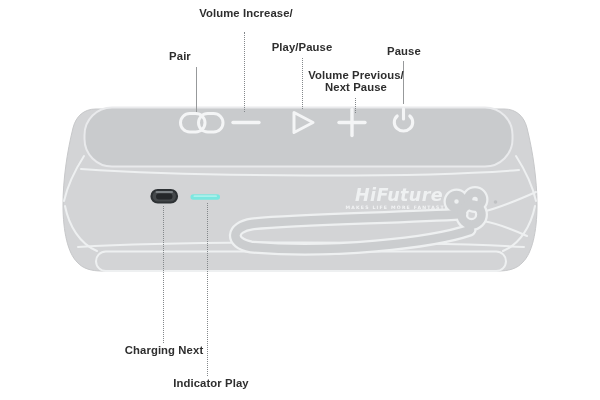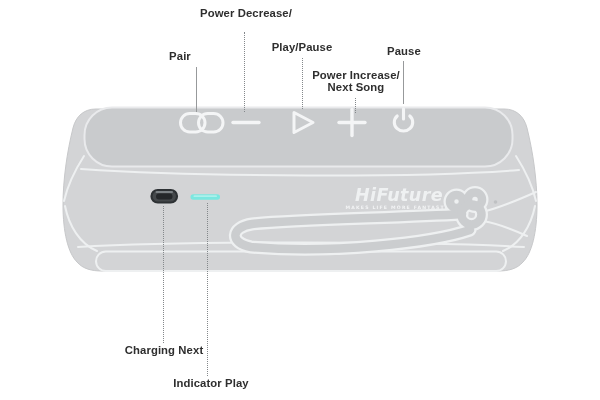--- a/index.html
+++ b/index.html
@@ -95,25 +95,25 @@
 
   <div class="leader dotted" style="left:244px;top:32px;height:80px"></div>
   <div class="leader solid" style="left:196px;top:67px;height:45px"></div>
   <div class="leader dotted" style="left:302px;top:58px;height:51px"></div>
   <div class="leader dotted" style="left:355px;top:98px;height:15px"></div>
   <div class="leader solid" style="left:403px;top:61px;height:43px"></div>
   <div class="leader dotted" style="left:163px;top:206px;height:137px"></div>
   <div class="leader dotted" style="left:207px;top:203px;height:173px"></div>
 
   <div class="callout" style="left:246px;top:8px">
-    <div>Power Decrease/</div>
+    <div>Volume Increase/</div>
   </div>
   <div class="callout" style="left:180px;top:51px">Pair</div>
   <div class="callout" style="left:302px;top:42px">Play/Pause</div>
   <div class="callout" style="left:404px;top:46px">Pause</div>
   <div class="callout" style="left:356px;top:70px">
-    <div>Power Increase/</div>
-    <div>Next Song</div>
+    <div>Volume Previous/</div>
+    <div>Next Pause</div>
   </div>
   <div class="callout" style="left:164px;top:345px">Charging Next</div>
   <div class="callout" style="left:211px;top:378px">Indicator Play</div>
 
 </div>
 
 </body></html>

